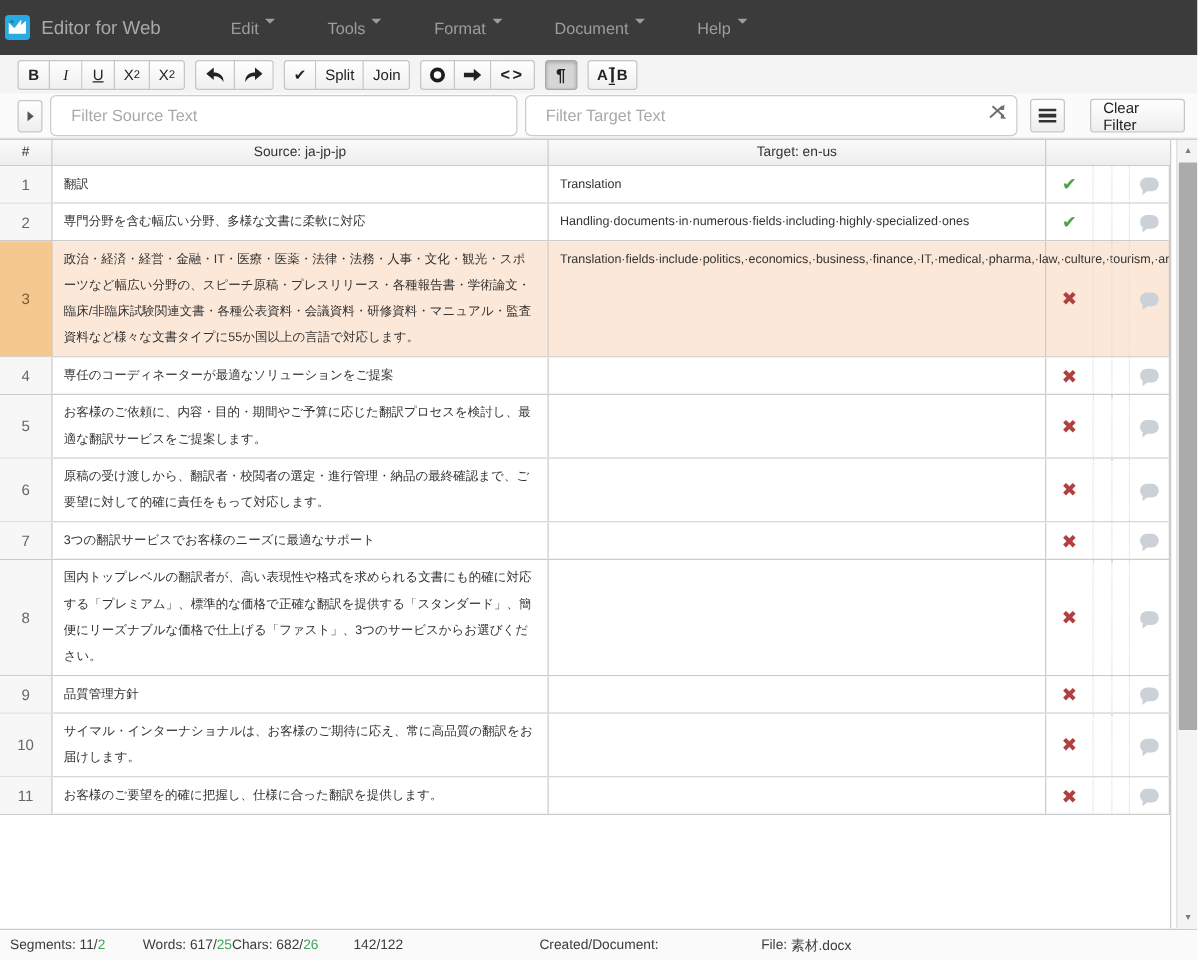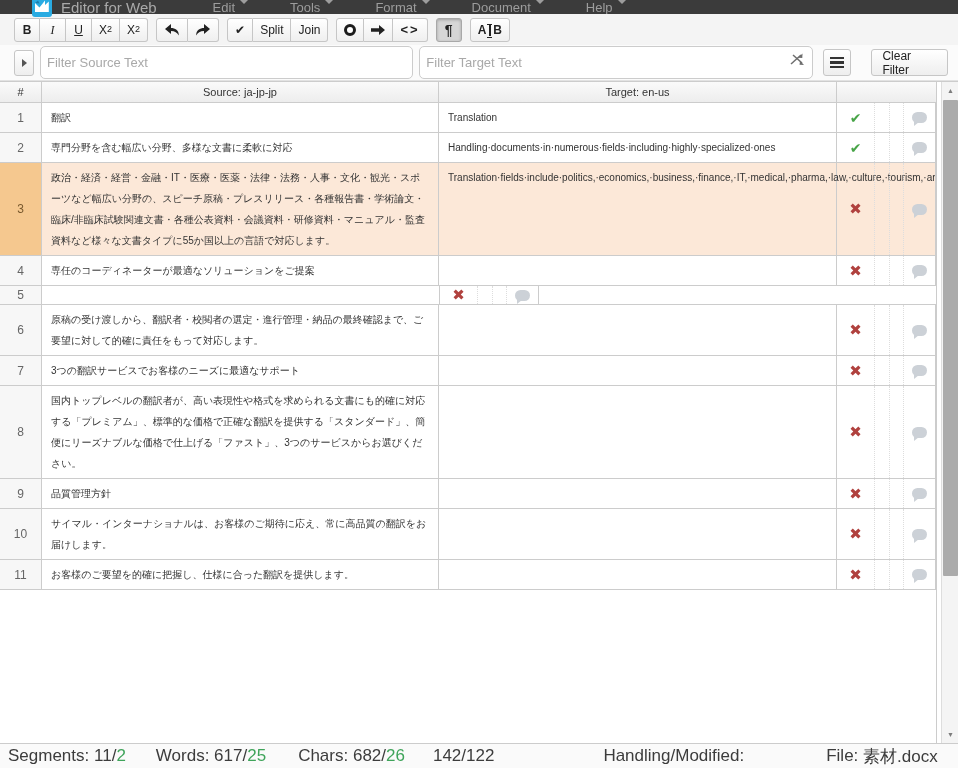--- a/index.html
+++ b/index.html
@@ -5,22 +5,22 @@
   * { box-sizing: border-box; margin: 0; padding: 0; }
   html, body { width: 958px; height: 768px; overflow: hidden; }
   body {
     font-family: "Liberation Sans", "DejaVu Sans", sans-serif;
     background: #fff; color: #333;
     display: flex; flex-direction: column;
   }
 
   
   .navbar {
-    height: 14px; background: #3b3b3b; display: flex; align-items: center;
-    flex: 0 0 auto; padding: 0 28px;
+    height: 44px; background: #3b3b3b; display: flex; align-items: center;
+    flex: 0 0 auto; padding: 0 0;
   }
   .logo {
     width: 20px; height: 20px; border-radius: 3px; background: #29abe2;
     margin: 0 9px 0 4px; position: relative; flex: 0 0 auto;
   }
   .logo svg { position: absolute; left: 2px; top: 2px; }
   .app-title { color: #a9a9a9; font-size: 15px; margin-right: 52px; }
   .menu { display: flex; align-items: center; gap: 34px; }
   .menu-item {
     color: #9d9d9d; font-size: 13px; cursor: pointer; display: flex;
@@ -80,21 +80,21 @@
   .mini-btn {
     width: 20px; height: 26px; background: linear-gradient(#fff,#eee);
     border: 1px solid #c6c6c6; border-radius: 3px; display: flex;
     align-items: center; justify-content: center; cursor: pointer; flex: 0 0 auto;
   }
   .tri-right {
     width: 0; height: 0; border-top: 4px solid transparent;
     border-bottom: 4px solid transparent; border-left: 5px solid #555;
   }
   .filter-input {
-    height: 33px; border: 1px solid #ccc; border-radius: 5px; padding: 0 6px;
+    height: 33px; border: 1px solid #ccc; border-radius: 5px; padding: 0 16px;
     font-size: 13px; color: #333; background: #fff; outline: none;
     font-family: "Liberation Sans", "DejaVu Sans", sans-serif;
   }
   .filter-input::placeholder { color: #a9a9a9; }
   .src-filter { width: 400px; margin-left: 2px; }
   .tgt-wrap { position: relative; margin-left: 2px; }
   .tgt-filter { width: 394px; padding-right: 30px; }
   .swap-icon { position: absolute; right: 8px; top: 6px; cursor: pointer; }
   .list-btn {
     width: 30px; height: 27px; margin-left: 6px; background: linear-gradient(#fff,#eee);
@@ -168,25 +168,25 @@
   .vs-up { top: 0; }
   .vs-down { bottom: 0; }
   .vs-thumb {
     position: absolute; left: 1px; top: 18px; width: 15px; height: 72%;
     background: #ababab; border-radius: 1px; cursor: grab;
   }
 
   
   .statusbar {
     height: 23px; flex: 0 0 auto; background: #fafafa; border-top: 1px solid #ccc;
-    display: flex; align-items: center; font-size: 17px; color: #3c3c3c; padding: 12px 8px;
+    display: flex; align-items: center; font-size: 11px; color: #3c3c3c; padding: 12px 8px;
   }
   .sb-item { display: flex; align-items: center; white-space: pre; }
   .sb-green { color: #3fa45a; }
-  .m1 { margin-right: 30px; } .m2 { margin-right: 32px; } .m3 { margin-right: 28px; }
+  .m1 { margin-right: 30px; } .m2 { } .m3 { margin-right: 28px; }
   .m4 { margin-right: 109px; } .m5 { margin-right: 82px; }
 </style>
 </head>
 <body>
 
 <div class="navbar">
   <span class="logo">
     <svg width="16" height="16" viewBox="0 0 16 16">
       <path d="M1,13 L1,4 L5.5,8.5 L11,1.5 L11,6 L14.8,2.5 L14.8,13 Z" fill="#ffffff"></path>
       <path d="M1,4 L4,1.5 L5.5,4.5 Z" fill="#1b7fb0"></path>
@@ -368,20 +368,21 @@
       <div class="status-sub2"></div>
       <div class="status-sub3"></div>
       <div class="status-sub4">
               <span class="bubble"></span>
             </div>
     </div>
   </div>
 
   <div class="seg-row">
     <div class="cell num-cell">5</div>
+    <div class="cell src-cell"><span class="cell-text">お客様のご依頼に、内容・目的・期間やご予算に応じた翻訳プロセスを検討し、最適な翻訳サービスをご提案します。</span></div>
     <div class="cell tgt-cell"><span class="cell-text"></span></div>
     <div class="cell status-cell">
       <div class="status-sub1">
               <span class="status-glyph error">✖</span>
             </div>
       <div class="status-sub2"></div>
       <div class="status-sub3"></div>
       <div class="status-sub4">
               <span class="bubble"></span>
             </div>
@@ -491,15 +492,15 @@
     <span class="vs-thumb"></span>
     <span class="vs-btn vs-down">▼</span>
   </div>
 </div>
 
 <div class="statusbar">
   <span class="sb-item m1"><span>Segments: </span><span>11/</span><span class="sb-green">2</span></span>
   <span class="sb-item m2"><span>Words: </span><span>617/</span><span class="sb-green">25</span></span>
   <span class="sb-item m3"><span>Chars: </span><span>682/</span><span class="sb-green">26</span></span>
   <span class="sb-item m4">142/122</span>
-  <span class="sb-item m5">Handling/Modified:</span>
+  <span class="sb-item m5">Created/Document:</span>
   <span class="sb-item"><span>File: </span><span>素材.docx</span></span>
 </div>
 
 </body></html>

